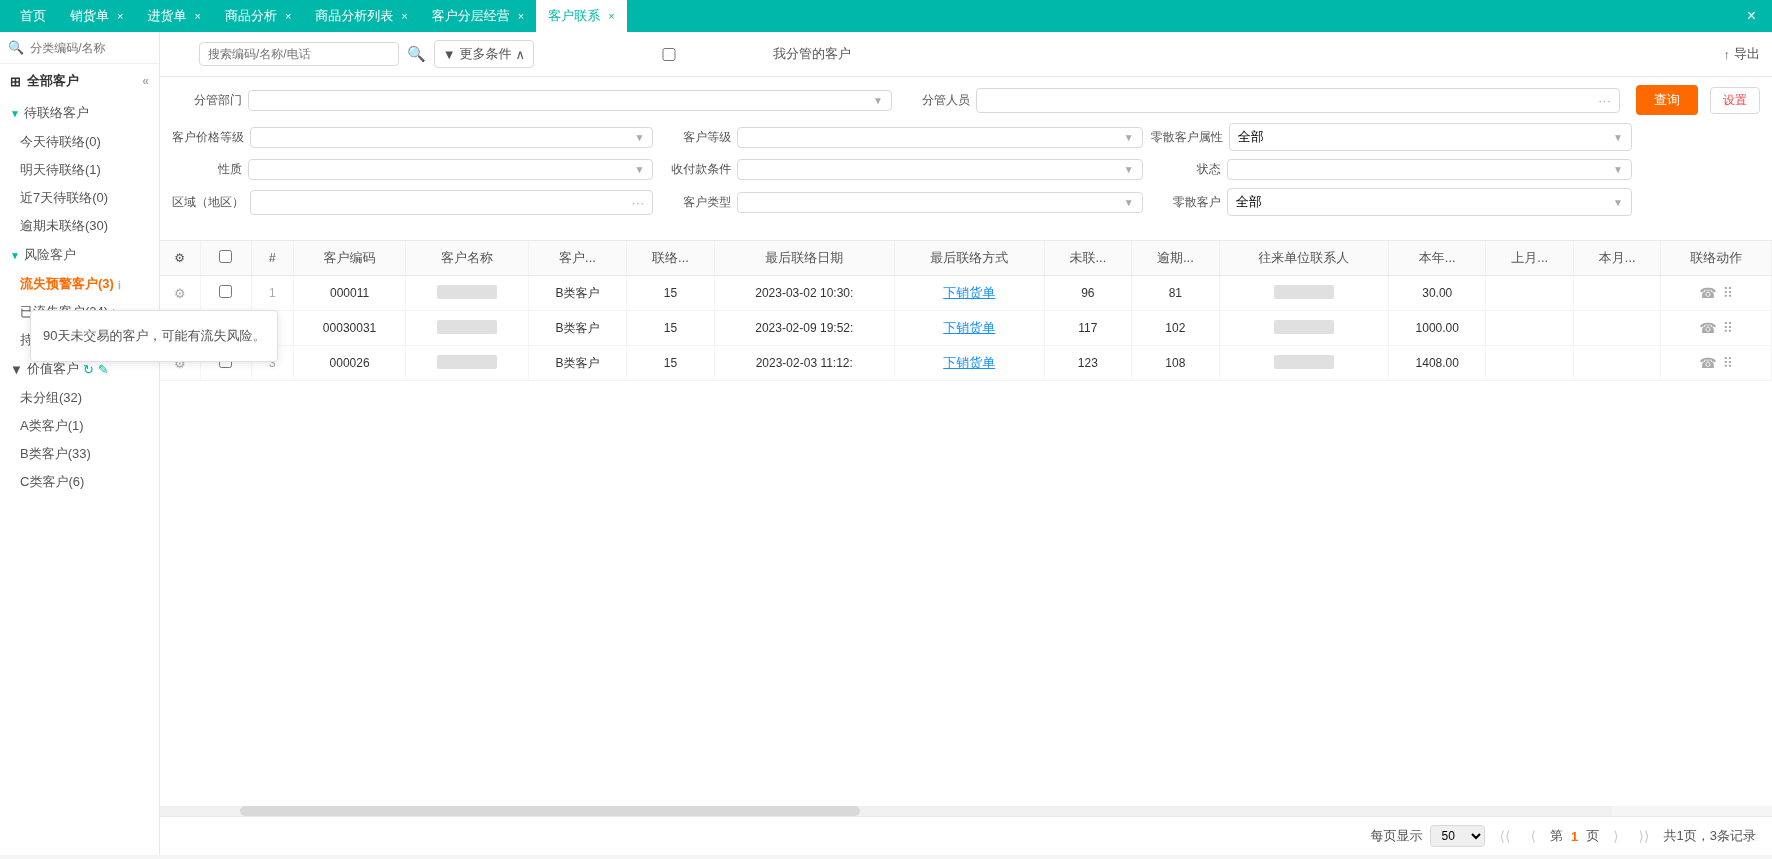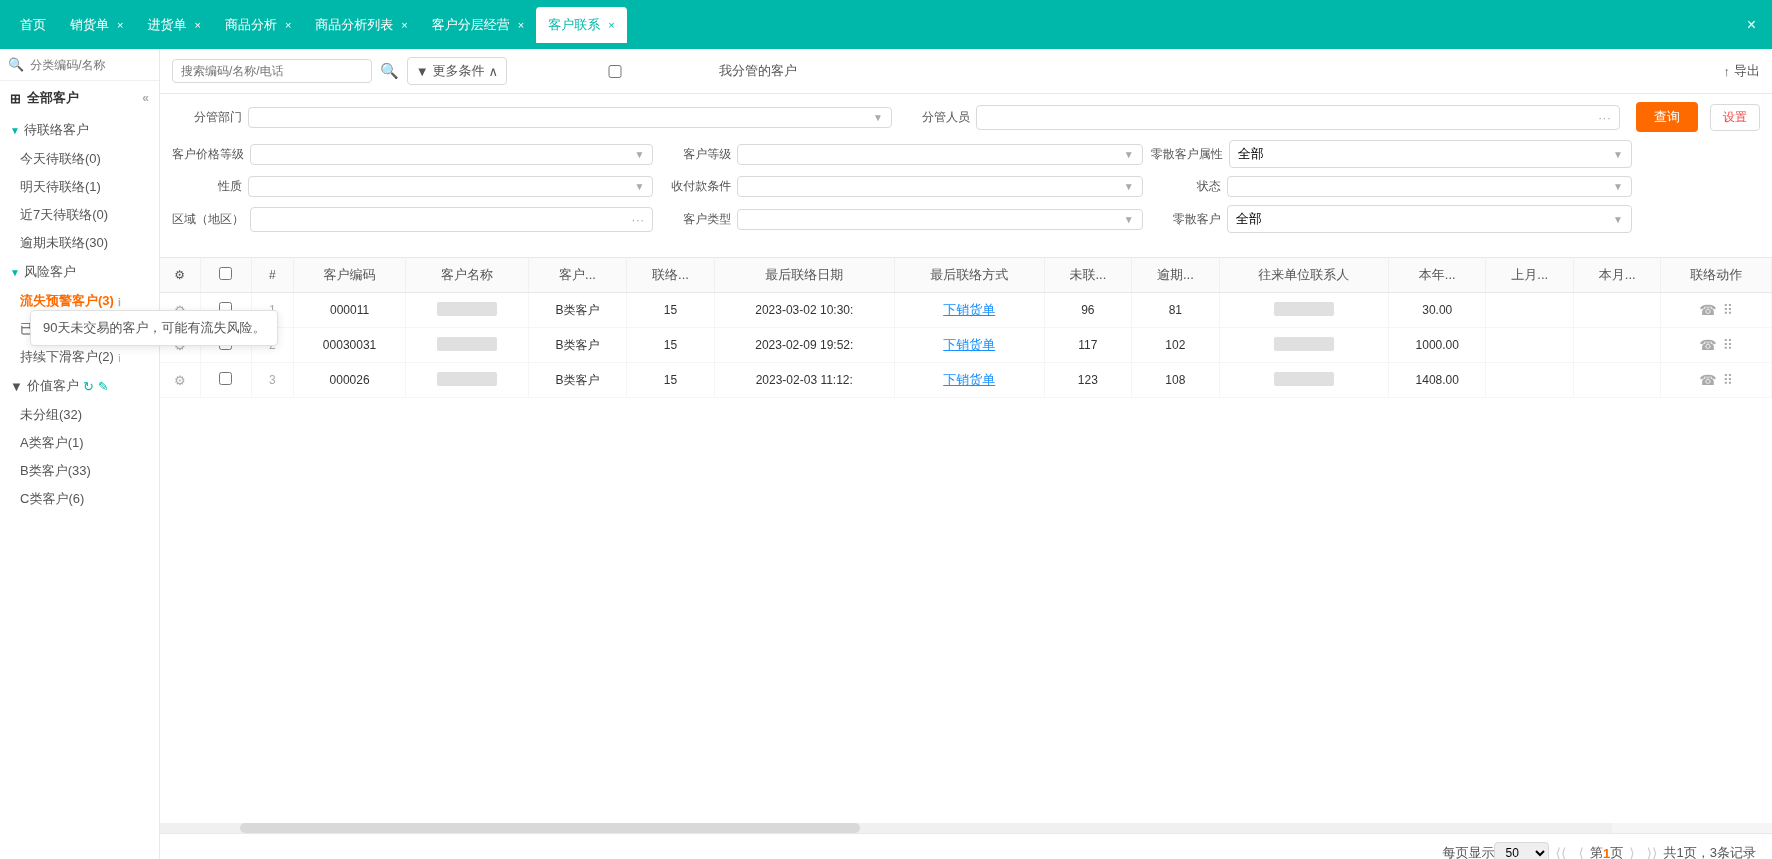--- a/index.html
+++ b/index.html
@@ -1,21 +1,21 @@
 <!DOCTYPE html>
 <html><head>
   <meta charset="utf-8">
   <style>
     * { box-sizing: border-box; margin: 0; padding: 0; font-family: 'Microsoft YaHei', Arial, sans-serif; font-size: 13px; }
     body { background: #f5f5f5; overflow: hidden; }
 
     
     .top-nav {
       background: #00b8a9;
-      height: 49px;
+      height: 32px;
       display: flex;
       align-items: center;
       padding: 0 8px;
     }
     .top-nav .nav-tab {
       padding: 0 12px;
       height: 36px;
       line-height: 36px;
       color: #fff;
       cursor: pointer;
@@ -127,21 +127,21 @@
       gap: 4px;
     }
     .sidebar-group-price .icon-btn { color: #00b8a9; font-size: 13px; cursor: pointer; }
 
     
     .tooltip-box {
       position: absolute;
       left: 30px;
       background: #fff;
       border: 1px solid #e0e0e0;
-      padding: 8px 12px;
+      padding: 16px 12px;
       border-radius: 4px;
       font-size: 12px;
       color: #555;
       box-shadow: 0 2px 8px rgba(0,0,0,0.1);
       z-index: 100;
       white-space: nowrap;
       top: 310px;
     }
 
     
@@ -161,20 +161,21 @@
       align-items: center;
       gap: 8px;
     }
     .toolbar input {
       border: 1px solid #d9d9d9;
       border-radius: 4px;
       padding: 4px 8px;
       width: 200px;
       font-size: 12px;
       outline: none;
+      margin-left: 27px;
     }
     .toolbar .search-btn {
       background: none;
       border: none;
       cursor: pointer;
       color: #ff6a00;
       font-size: 15px;
     }
     .toolbar .filter-btn {
       display: flex;
@@ -333,20 +334,21 @@
     .action-icon { color: #aaa; font-size: 14px; cursor: pointer; }
 
     
     .pagination {
       background: #fff;
       border-top: 1px solid #e8e8e8;
       padding: 8px 16px;
       display: flex;
       align-items: center;
       justify-content: flex-end;
+      gap: 8px;
       font-size: 12px;
       color: #555;
     }
     .pagination .page-size-select {
       border: 1px solid #d9d9d9;
       border-radius: 4px;
       padding: 2px 6px;
       font-size: 12px;
       outline: none;
     }

